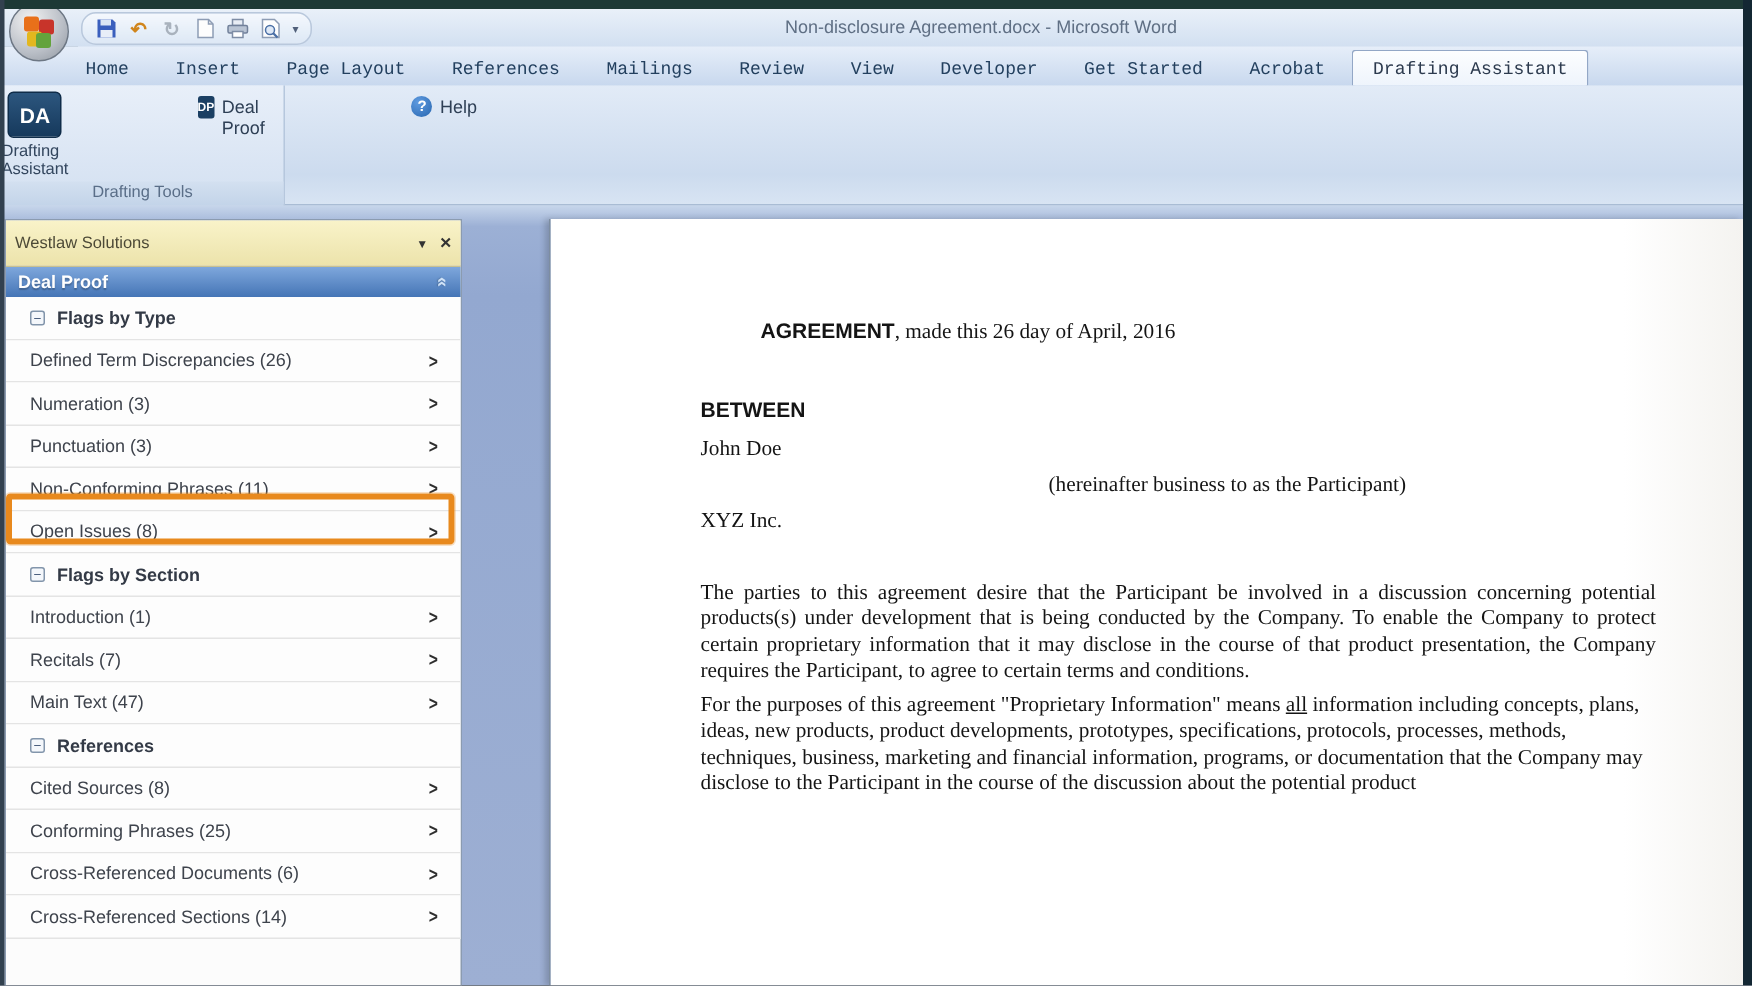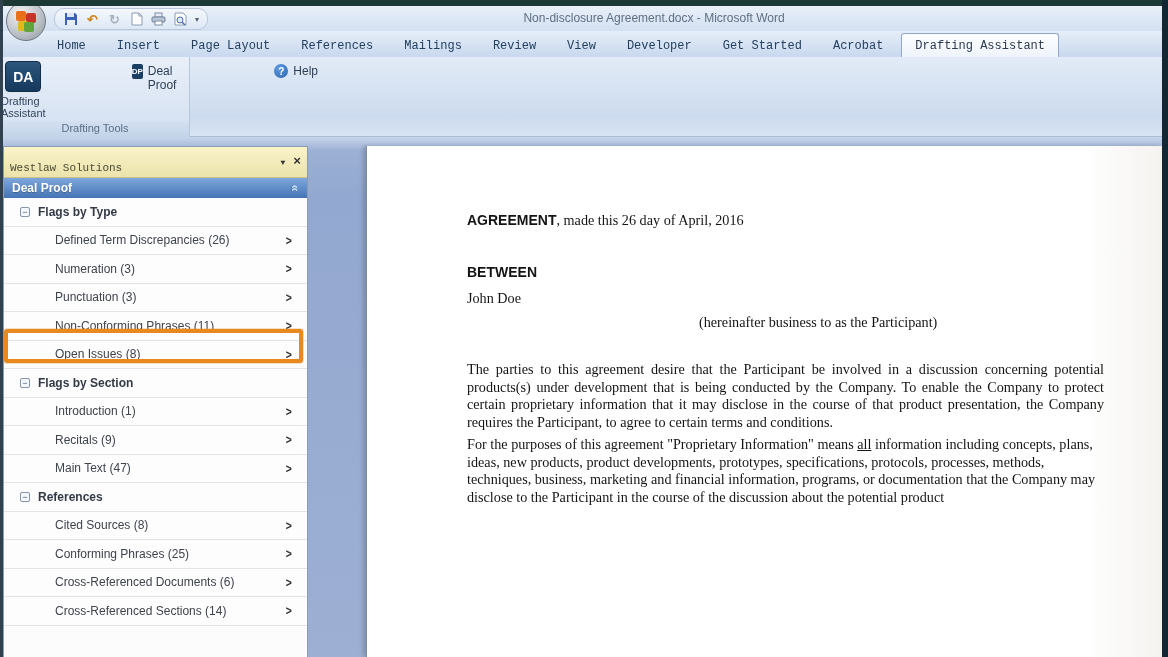--- a/index.html
+++ b/index.html
@@ -102,21 +102,21 @@
     background:linear-gradient(180deg,#c7d6eb 0px, #9cb0d5 14px, #93a8d0 60px, #9dafd3 100%);
   }
 
   
   .panel {
     position:absolute; left:3px; top:9px; width:305px; bottom:0;
     background:#fcfcfc; border:1px solid #8b9bb0; border-bottom:none;
   }
   .panel-titlebar {
     height:17px; background:linear-gradient(#f9f3c9,#ece3ab); border-bottom:1px solid #c9c190;
-    display:flex; padding:15px 6px; font-size:11px; color:#4c4936;font-family:Liberation Mono, monospace;
+    display:flex; align-items:center; padding:15px 6px; font-size:11px; color:#4c4936;
   }
   .pt-icons { margin-left:auto; display:flex; align-items:center; gap:8px; }
   .pt-drop { font-size:8px; color:#333; }
   .pt-close { font-size:13px; font-weight:bold; color:#333; line-height:10px; }
   .panel-section {
     height:20px; background:linear-gradient(#7ea7dc, #4575b6); display:flex; align-items:center;
     padding:0 8px; font-size:12px; font-weight:bold; color:#fff; text-shadow:0 1px 1px rgba(0,0,0,.25);
   }
   .ps-chevrons { margin-left:auto; color:#cfe2f7; font-size:12px; transform:rotate(90deg); font-weight:bold; }
   .results-row {
@@ -130,38 +130,38 @@
   .tree { }
   .trow {
     height:28.5px; display:flex; align-items:center; padding:0 14px 0 16px;
     border-bottom:1px solid #e4e4e4; background:#fdfdfd;
   }
   .trow .minus {
     width:10px; height:10px; border:1px solid #8295ab; border-radius:2px; margin-right:8px;
     font-size:9px; line-height:8px; text-align:center; color:#44597a; background:#f4f7fb; flex:none;
   }
   .trow.group .lbl { font-weight:bold; font-size:12px; color:#333a46; }
-  .trow.child { padding-left:51px; }
+  .trow.child { padding-left:16px; }
   .trow.child .lbl { font-size:12px; color:#3e434c; }
   .trow .chev { margin-left:auto; font-weight:bold; font-size:13px; color:#2e2e2e; transform:scaleX(.8); }
   .highlight-box {
     position:absolute; left:4px; top:192px; width:299px; height:34px;
     border:4px solid #e8891d; border-radius:3px; z-index:6; pointer-events:none;
     box-shadow:0 0 0 1px rgba(232,137,29,.25);
   }
 
   
   .page {
     position:absolute; left:366px; top:9px; width:796px; bottom:0; overflow:hidden;
     background:linear-gradient(90deg, #ffffff 90%, #f4f3f0);
     border-left:1px solid #7d8da0; box-shadow:-3px 0 4px rgba(0,0,0,.18);
   }
   .doc { padding:20px 58px 0 100px; font-family:"Liberation Serif", serif; font-size:14.2px; color:#141414; line-height:17.5px; }
   .doc-title { font-family:"Liberation Sans", sans-serif; font-weight:bold; font-size:19px; color:#0d0d0d; text-align:center; margin-top:4px; }
-  .line-agreement { margin-top:46px; }
+  .line-agreement { margin-top:46px;margin-left:40px; }
   .b-sans { font-family:"Liberation Sans", sans-serif; font-weight:bold; font-size:14px; }
   .line-between { margin-top:34px; }
   .line-party1 { margin-top:9px; }
   .note { margin-left:232px; margin-top:6px; }
   .line-and { margin-top:32px; }
   .line-party2 { margin-top:7px; }
   .note2 { margin-left:232px; margin-top:9px; }
   .para1 { margin-top:30px; text-align:justify; }
   .doc-h2 { font-weight:bold; font-size:16.5px; margin-top:21px; color:#0d0d0d; }
   .para2 { margin-top:5px; }
@@ -297,21 +297,21 @@
         </div>
         <div class="trow group">
           <span class="minus">−</span>
           <span class="lbl">Flags by Section</span>
         </div>
         <div class="trow child">
           <span class="lbl">Introduction (1)</span>
           <span class="chev">&gt;</span>
         </div>
         <div class="trow child">
-          <span class="lbl">Recitals (9)</span>
+          <span class="lbl">Recitals (7)</span>
           <span class="chev">&gt;</span>
         </div>
         <div class="trow child">
           <span class="lbl">Main Text (47)</span>
           <span class="chev">&gt;</span>
         </div>
         <div class="trow group">
           <span class="minus">−</span>
           <span class="lbl">References</span>
         </div>
@@ -337,20 +337,21 @@
     <div class="highlight-box"></div>
 
     <div class="page">
       <div class="doc">
         <div class="line-agreement">
           <span class="b-sans">AGREEMENT</span><span>, made this 26 day of April, 2016</span>
         </div>
         <div class="line-between b-sans">BETWEEN</div>
         <div class="line-party1">John Doe</div>
         <div class="note">(hereinafter business to as the Participant)</div>
+        <div class="line-party2">XYZ Inc.</div>
         <div class="para1">The parties to this agreement desire that the Participant be involved in a discussion concerning potential products(s) under development that is being conducted by the Company. To enable the Company to protect certain proprietary information that it may disclose in the course of that product presentation, the Company requires the Participant, to agree to certain terms and conditions.</div>
         <div class="para2">
           <span>For the purposes of this agreement "Proprietary Information" means </span><span class="u">all</span><span> information including concepts, plans, ideas, new products, product developments, prototypes, specifications, protocols, processes, methods, techniques, business, marketing and financial information, programs, or documentation that the Company may disclose to the Participant in the course of the discussion about the potential product</span>
         </div>
       </div>
     </div>
   </div>
 
   <div class="edge-top"></div>
   <div class="edge-right"></div>

